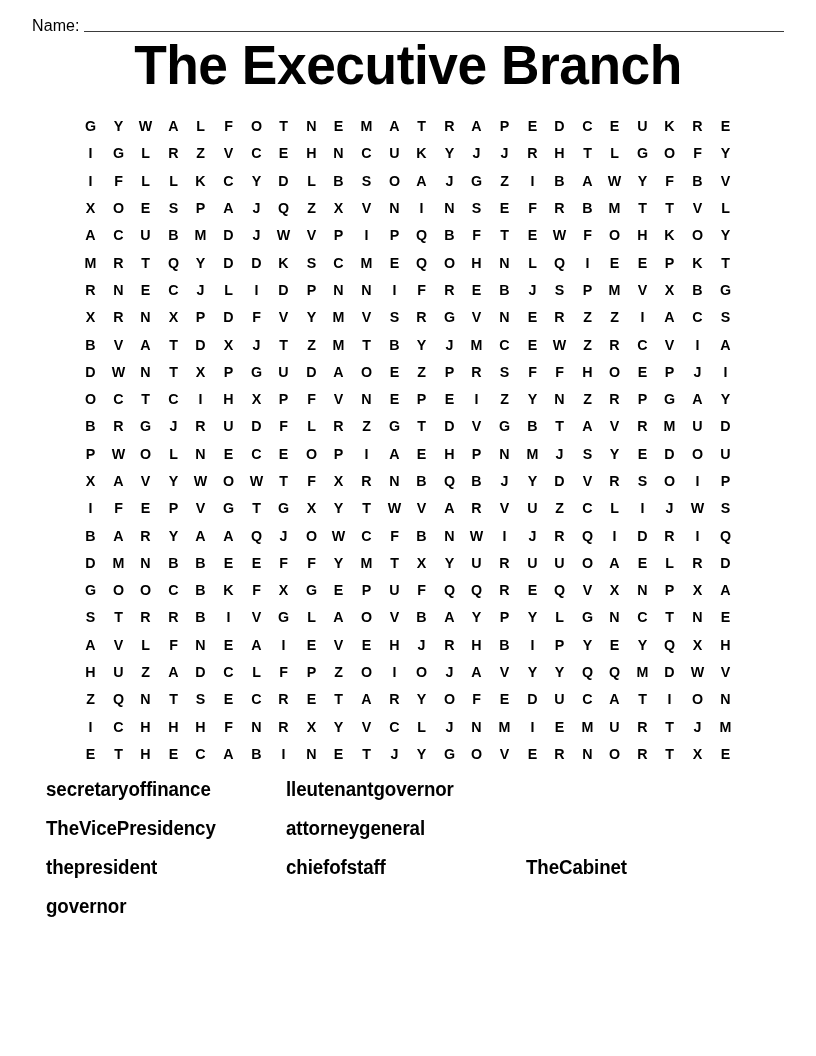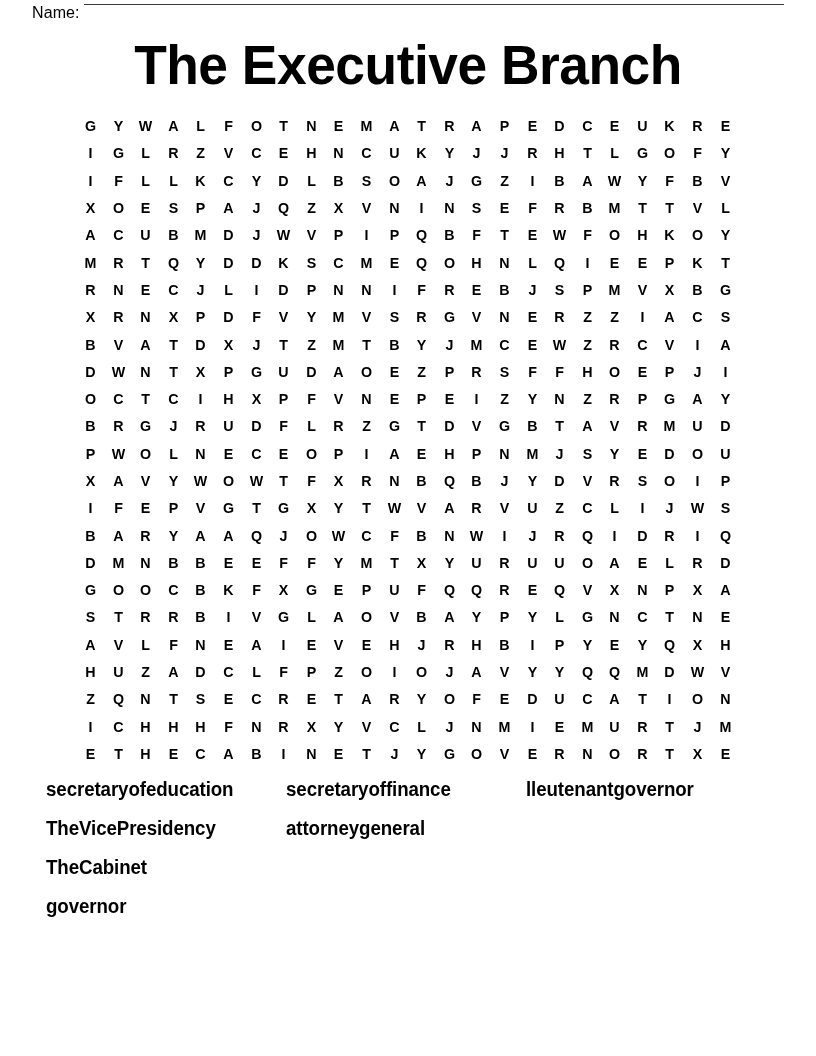--- a/index.html
+++ b/index.html
@@ -13,24 +13,25 @@
     position: relative;
     font-family: "Liberation Sans", sans-serif;
     color: #000000;
     overflow: hidden;
   }
 
   
   .name-row {
     position: absolute;
     left: 32px;
-    top: 4px;
+    top: 10px;
     width: 752px;
     height: 26px;
     display: flex;
+    align-items: flex-end;
   }
   .name-label {
     font-family: "Liberation Sans", sans-serif;
     font-size: 16px;
     line-height: 18px;
     letter-spacing: 0.1px;
     white-space: nowrap;
     padding-bottom: 1px;
   }
   .name-rule {
@@ -741,29 +742,30 @@
       <span class="cell">O</span>
       <span class="cell">R</span>
       <span class="cell">T</span>
       <span class="cell">X</span>
       <span class="cell">E</span>
     </div>
   </div>
 
 <div class="wordlist">
     <div class="word-row">
-      <div class="word-col"><span class="word">secretaryofeducation</span></div>
       <div class="word-col"><span class="word">secretaryoffinance</span></div>
       <div class="word-col"><span class="word">lleutenantgovernor</span></div>
     </div>
     <div class="word-row">
       <div class="word-col"><span class="word">TheVicePresidency</span></div>
       <div class="word-col"><span class="word">attorneygeneral</span></div>
     </div>
     <div class="word-row">
+      <div class="word-col"><span class="word">thepresident</span></div>
+      <div class="word-col"><span class="word">chiefofstaff</span></div>
       <div class="word-col"><span class="word">TheCabinet</span></div>
     </div>
     <div class="word-row">
       <div class="word-col"><span class="word">governor</span></div>
       <div class="word-col"></div>
       <div class="word-col"></div>
     </div>
   </div>
 
 </body></html>

